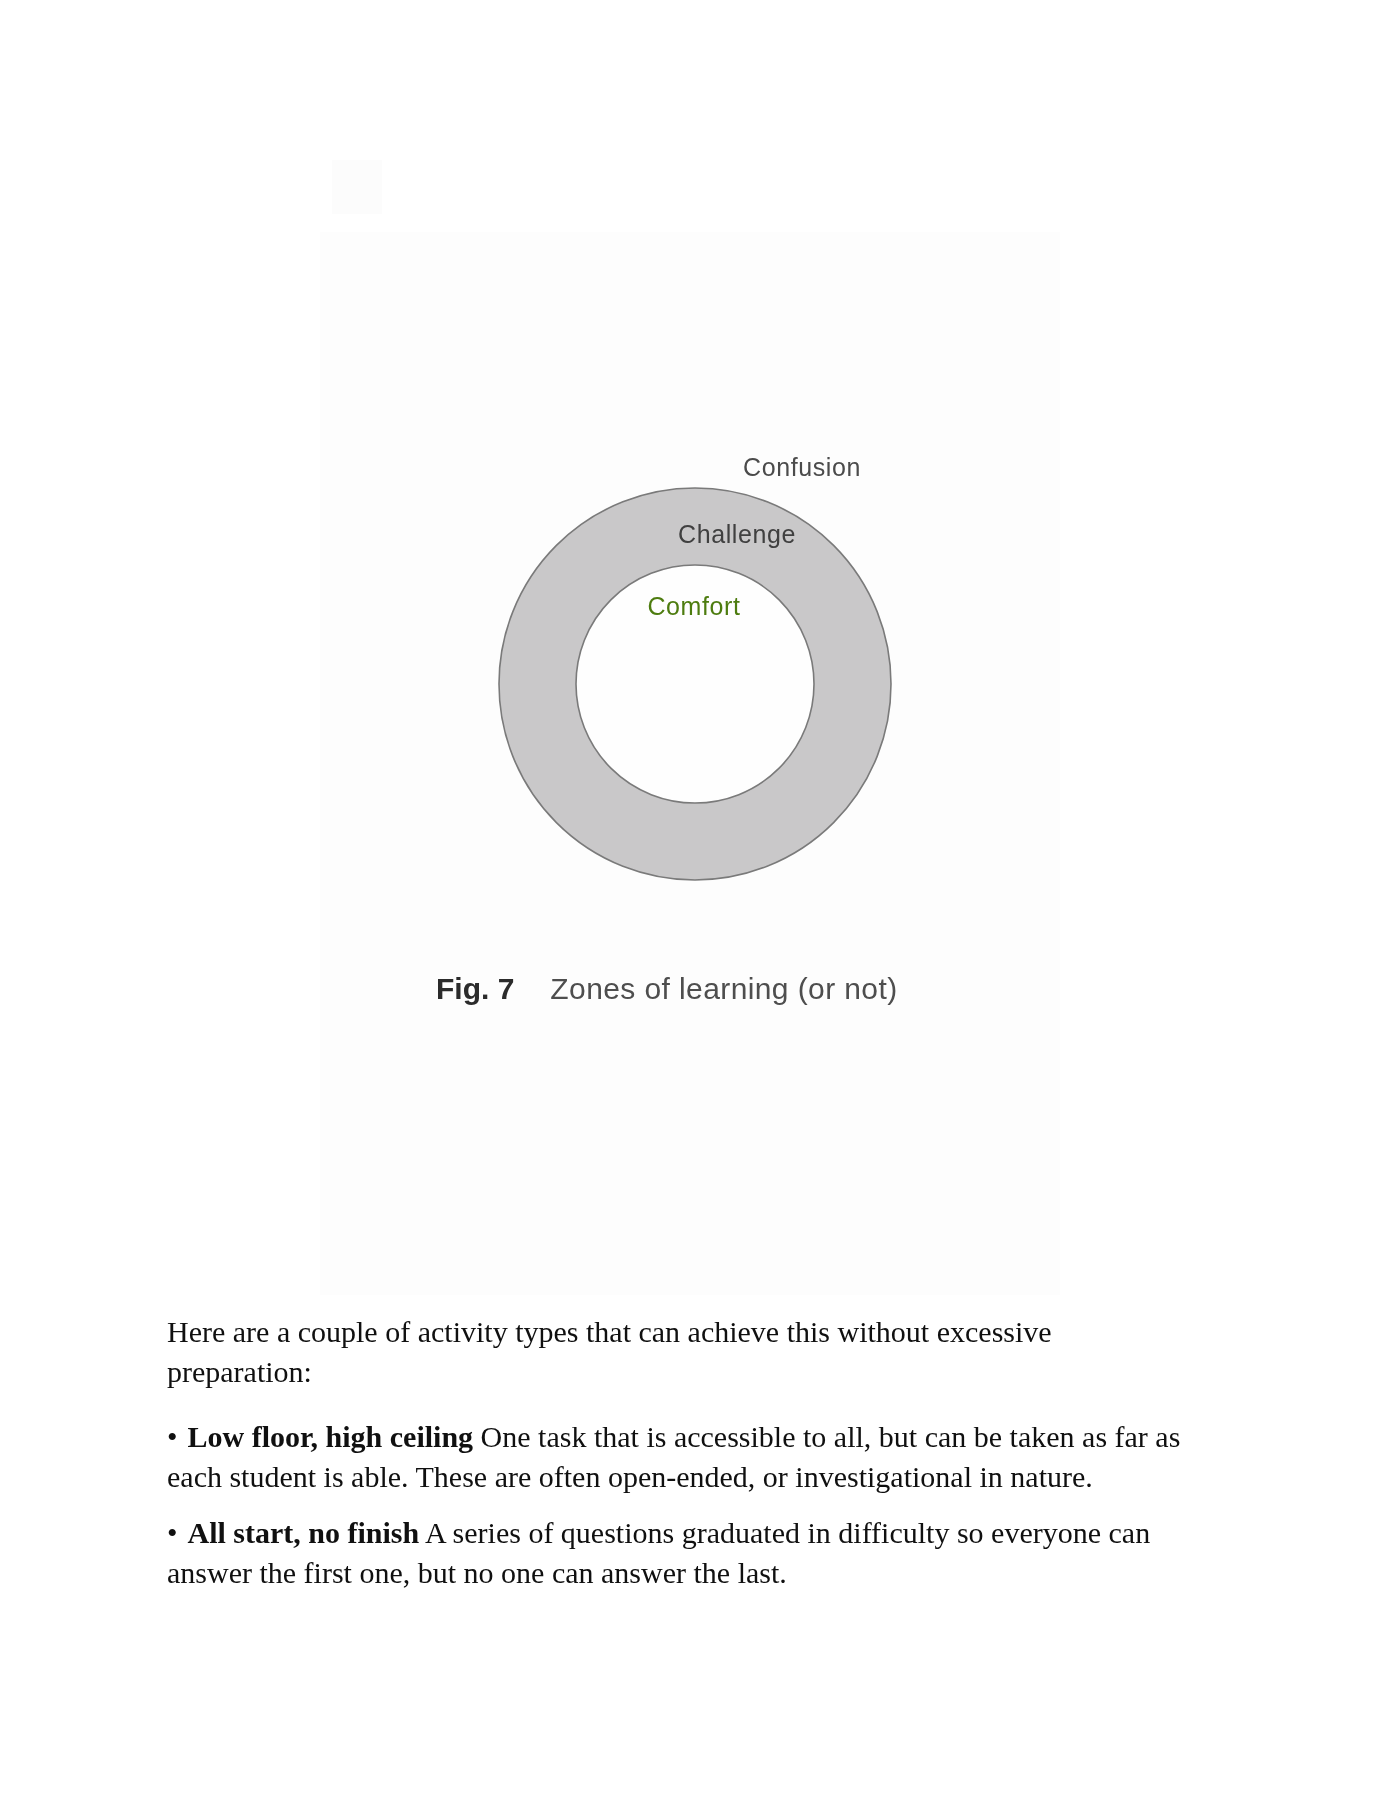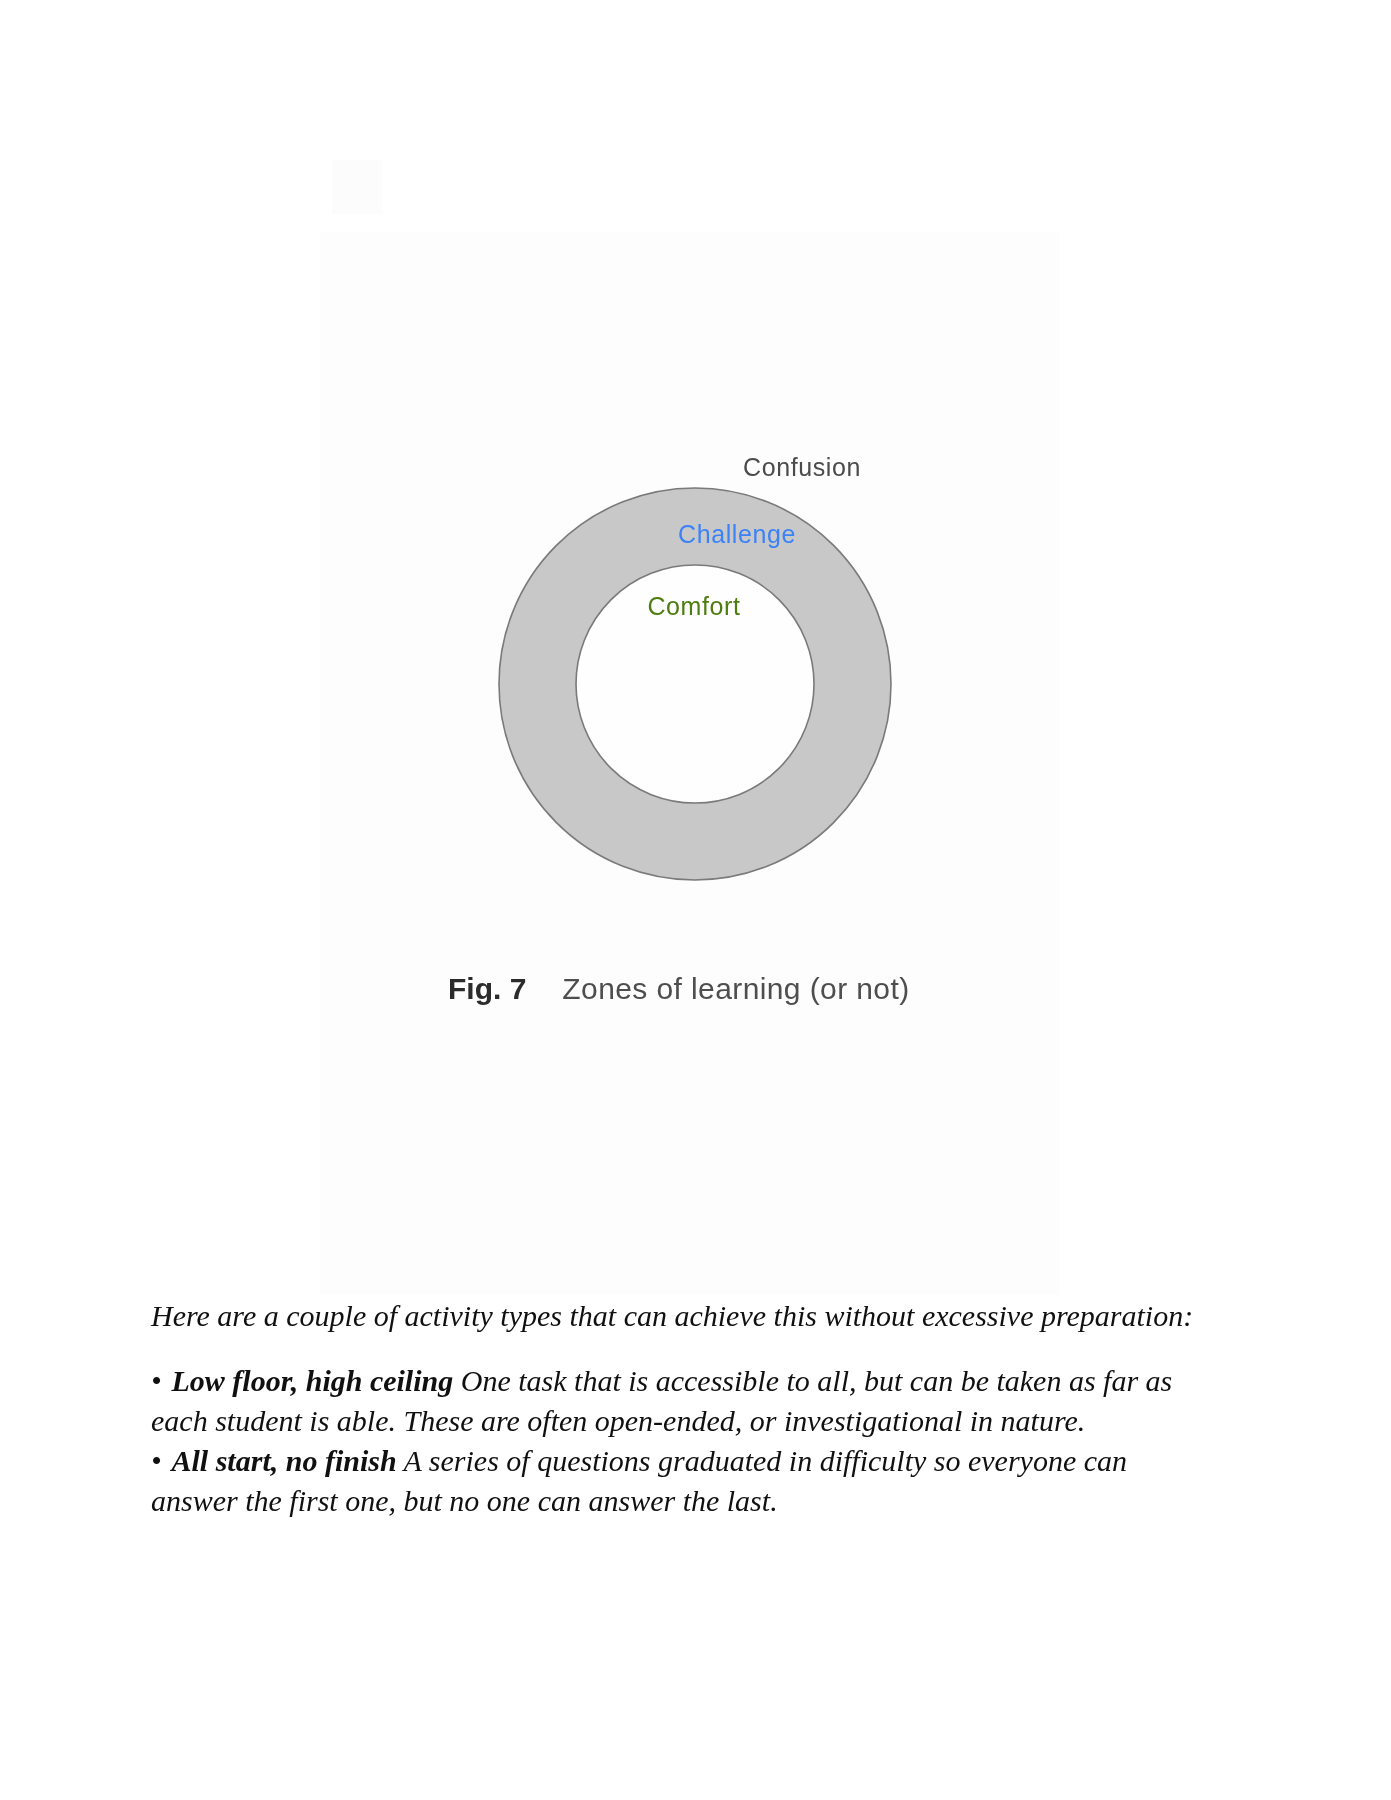--- a/index.html
+++ b/index.html
@@ -39,26 +39,26 @@
   }
   .zone-label {
     position: absolute;
     transform: translate(-50%, -50%);
     font-family: "Liberation Sans", sans-serif;
     font-size: 25px;
     letter-spacing: 0.6px;
     white-space: nowrap;
   }
   .zone-label.confusion { left: 782px; top: 467px; color: #4b4b4b; margin-left: 20px; }
-  .zone-label.challenge { left: 737px; top: 534px; color: #3b82f6; }
+  .zone-label.challenge { left: 737px; top: 534px; color: #404040; }
   .zone-label.comfort   { left: 694px; top: 606px; color: #4d7c0f; }
 
   .caption {
     position: absolute;
-    left: 448px; top: 972px;
+    left: 436px; top: 972px;
     font-family: "Liberation Sans", sans-serif;
     font-size: 30px;
     white-space: nowrap;
   }
   .caption-tag {
     font-weight: 700;
     color: #2b2b2b;
     margin-right: 36px;
   }
   .caption-title {
@@ -69,21 +69,21 @@
 
   
   .body-text {
     position: absolute;
     left: 151px; top: 1296px;
     width: 1056px;
     font-size: 30px;
     line-height: 40px;
     color: #101010;
   }
-  .body-text p { margin: 0; font-style: italic; }
+  .body-text p { margin: 16px; }
   .body-text p.intro { margin-bottom: 25px; }
   .bchar { margin-right: 10px; }
   .bullet b { font-weight: 700; }
 </style>
 </head>
 <body>
 
 <div class="page">
 
   <div class="scan-artifact small"></div>

